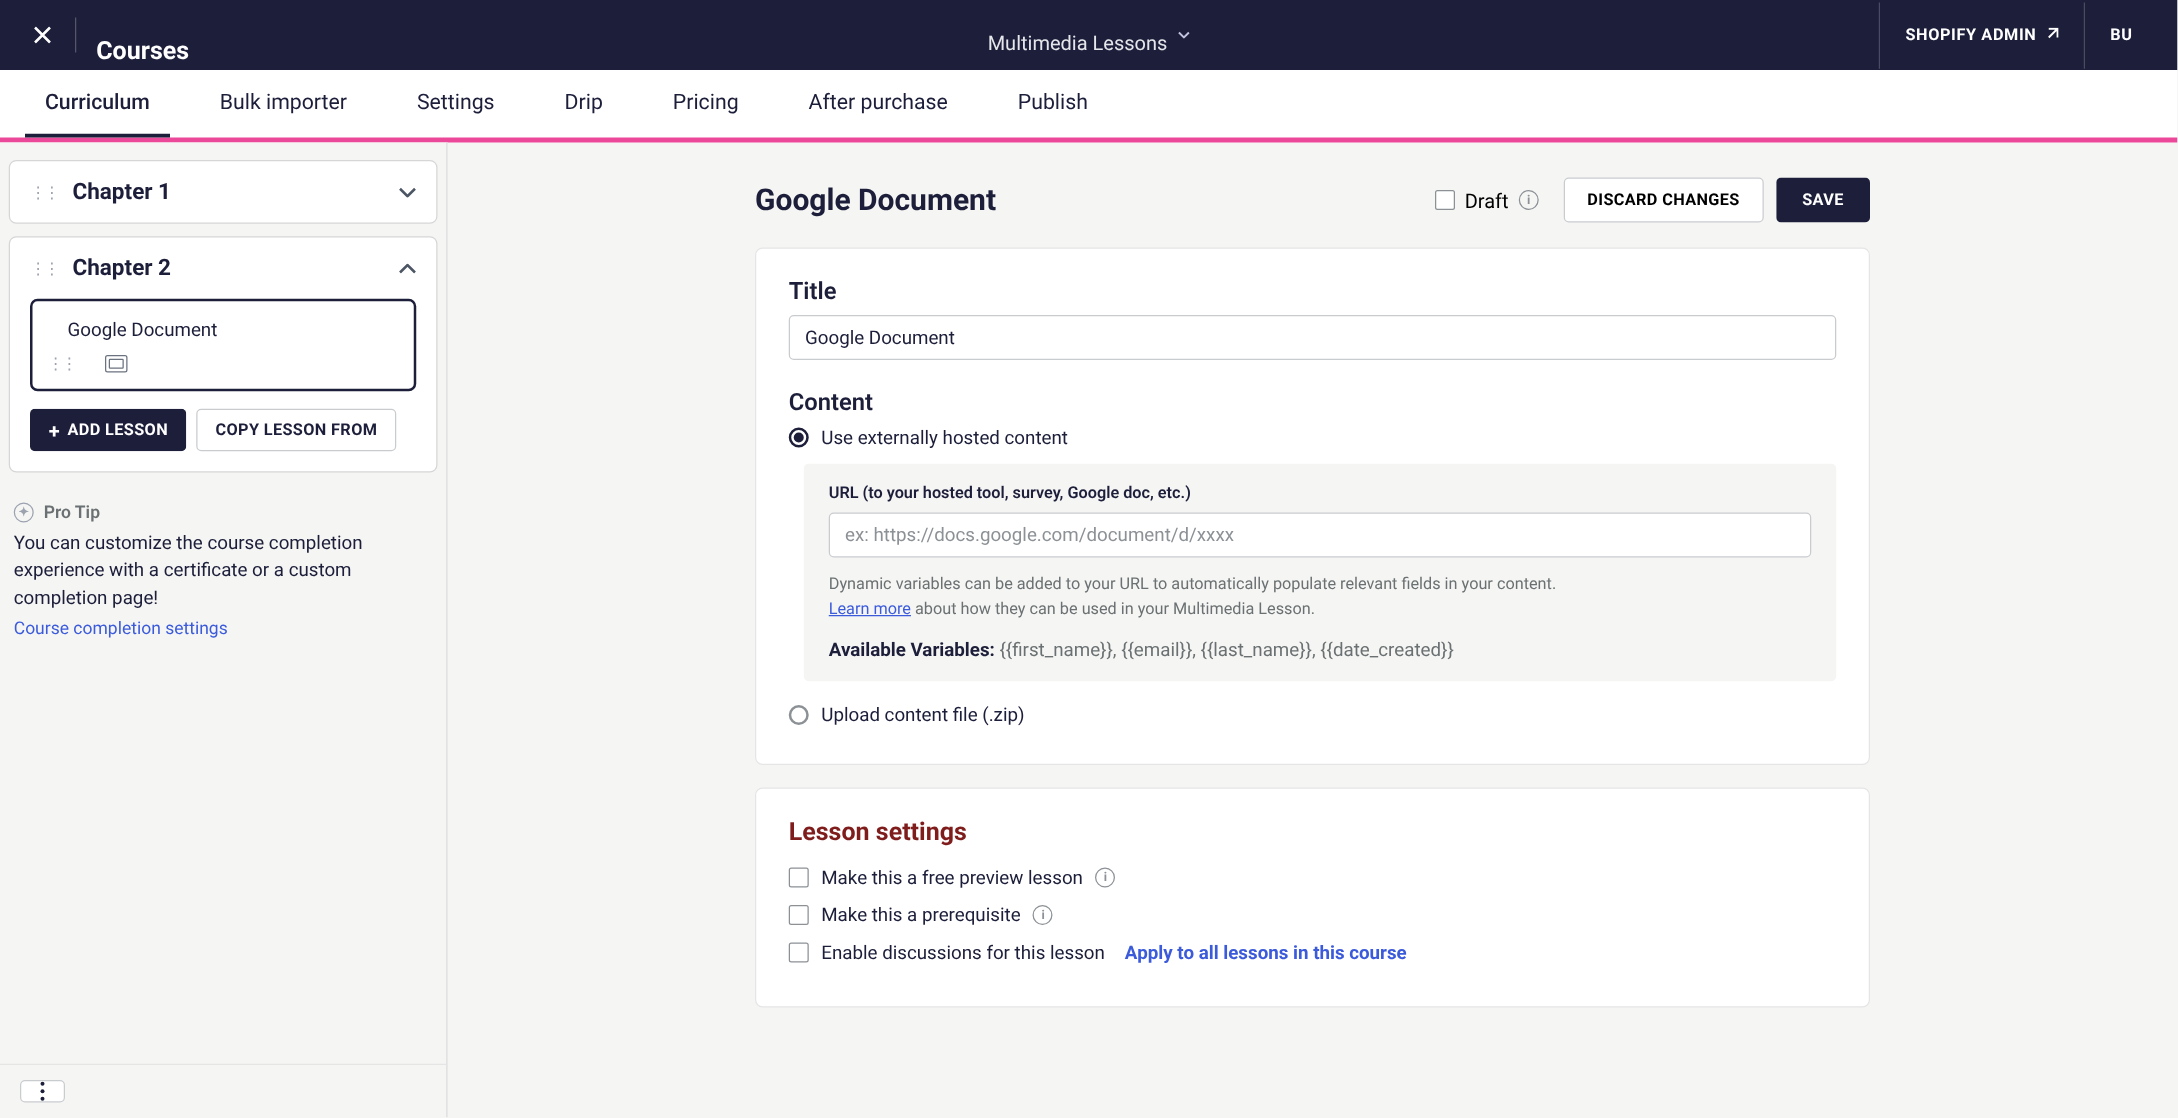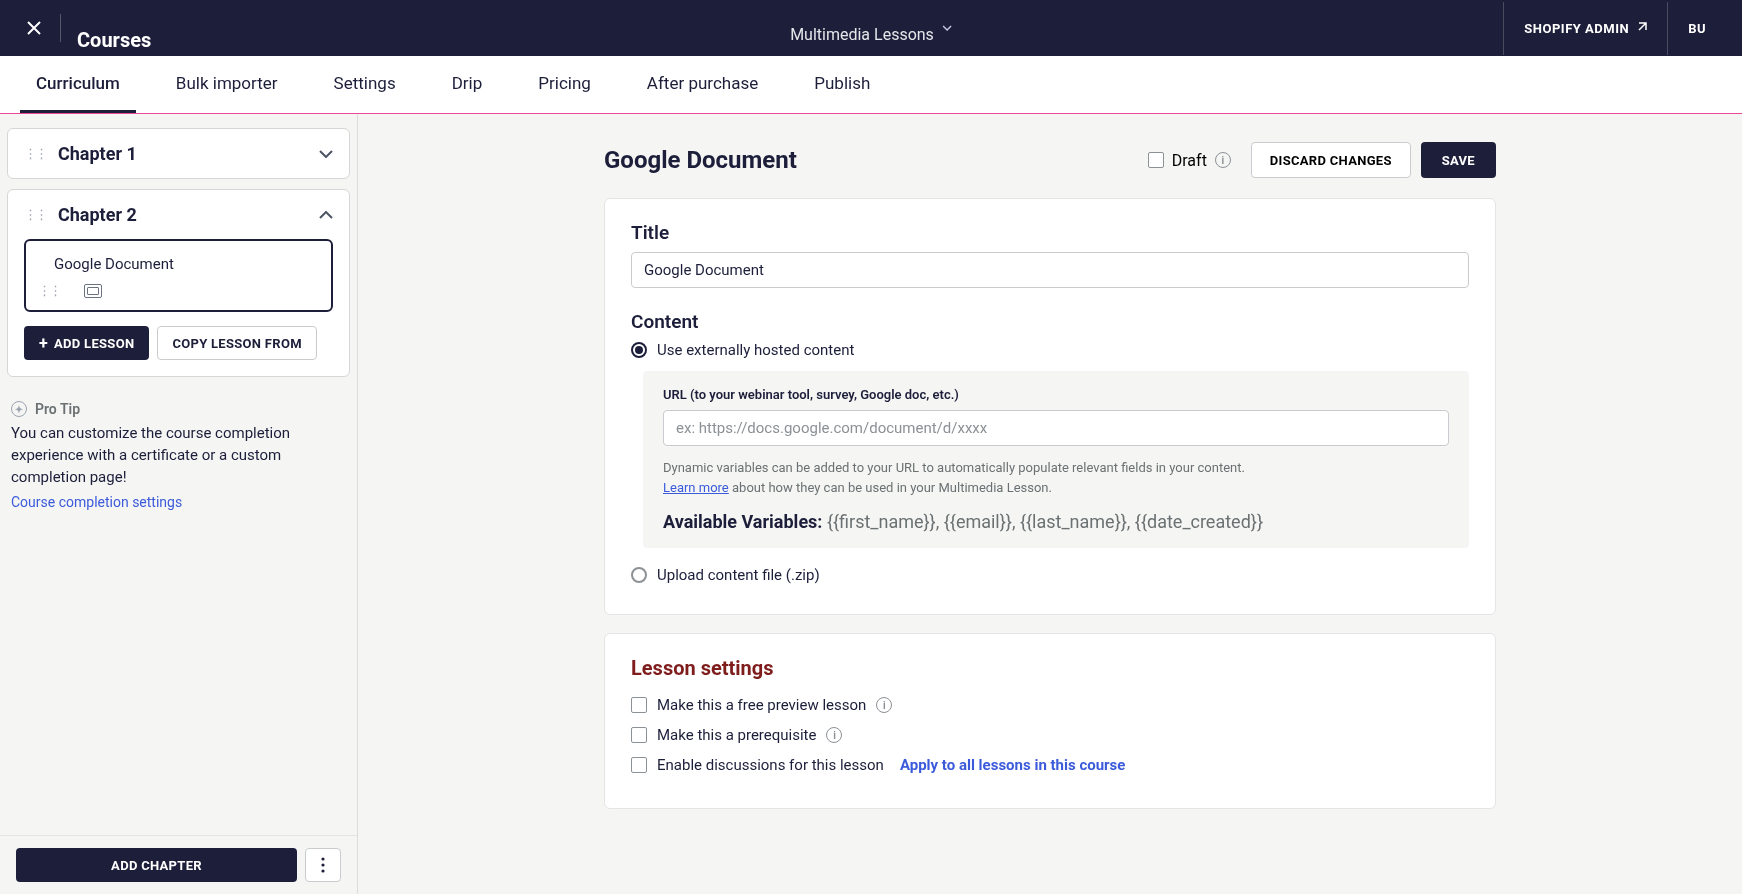--- a/index.html
+++ b/index.html
@@ -9,21 +9,21 @@
 .topbar { background: #1c1e3a; height: 56px; display: flex; align-items: center; color: #fff; padding: 0 16px; }
 .topbar .close { width: 36px; display: flex; align-items: center; justify-content: center; cursor: pointer; }
 .topbar .divider-v { width: 1px; height: 28px; background: rgba(255,255,255,0.25); margin: 0 16px 0 8px; }
 .topbar .title { font-weight: 700; font-size: 20px; margin-top: 24px; }
 .topbar .center { position: absolute; left: 50%; transform: translateX(-50%); display: flex; align-items: center; gap: 8px; cursor: pointer; }
 .topbar .center .name { font-size: 16px; color: #e5e7eb; margin-top: 12px; }
 .topbar .right { margin-left: auto; display: flex; align-items: center; }
 .topbar .rbtn { padding: 0 20px; height: 53px; display: flex; align-items: center; gap: 6px; font-size: 13px; font-weight: 700; letter-spacing: .5px; border-left: 1px solid rgba(255,255,255,0.2); cursor: pointer; }
 
 
-.tabs { background: #fff; border-bottom: 1px solid #ec4899; height: 58px; display: flex; align-items: stretch; padding-left: 20px; gap: 24px; }
+.tabs { background: #fff; border-bottom: 4px solid #ec4899; height: 58px; display: flex; align-items: stretch; padding-left: 20px; gap: 24px; }
 .tab { display: flex; align-items: center; padding: 0 16px; font-size: 17px; color: #1c1e3a; cursor: pointer; border-bottom: 3px solid transparent; }
 .tab.active { border-bottom-color: #1c1e3a; font-weight: 500; }
 
 
 .content { display: flex; height: calc(100% - 56px - 58px); }
 .sidebar { width: 358px; border-right: 1px solid #dcdcdc; display: flex; flex-direction: column; background: #f5f5f4; }
 .main { flex: 1; overflow-y: auto; padding: 28px 0 40px; }
 
 .side-scroll { flex: 1; overflow-y: auto; padding: 14px 7px 0; }
 .chapter-card { background: #fff; border: 1px solid #d6d6d6; border-radius: 6px; margin-bottom: 10px; }
@@ -71,21 +71,21 @@
 .radio-row { display:flex; align-items:center; gap:10px; margin:8px 0; cursor:pointer;text-align:center; }
 .radio { width:16px; height:16px; border:2px solid #1c1e3a; border-radius:50%; display:inline-flex; align-items:center; justify-content:center; }
 .radio.checked::after { content:""; width:8px; height:8px; background:#1c1e3a; border-radius:50%; }
 .radio.unchecked { border-color:#8c9196; }
 .radio-label { font-size:15px; color:#1c1e3a; }
 
 .sublock { background:#f5f5f4; border-radius:4px; padding:16px 20px; margin:12px 0 18px 12px; }
 .sublock .sublabel { font-size:13px; font-weight:600; color:#1c1e3a; margin-bottom:8px; }
 .sublock .helper { font-size:13px; color:#6b7172; margin-top:12px; line-height:1.5; }
 .sublock .helper a { color:#3b5bdb; text-decoration:underline; cursor:pointer; }
-.sublock .vars { font-size:18px; color:#6b7172; margin-top:14px; }
+.sublock .vars { font-size:15px; color:#6b7172; margin-top:14px; }
 .sublock .vars b { color:#1c1e3a; font-weight:700; }
 
 .card h2 { font-size:20px; font-weight:700; color:#7f1d1d; margin-bottom:16px; }
 .check-row { display:flex; align-items:center; gap:10px; margin:12px 0; font-size:15px; color:#1c1e3a; }
 .link-inline { color:#3b5bdb; cursor:pointer; margin-left:6px;font-weight:bold; }
 
 svg { display:block; }
 </style>
 </head>
 <body>
@@ -187,23 +187,20 @@
         <div class="protip-row">
           <span class="protip-circle">✦</span>
           <span>Pro Tip</span>
         </div>
         <div class="protip-text">You can customize the course completion experience with a certificate or a custom completion page!</div>
         <span class="protip-link">Course completion settings</span>
       </div>
     </div>
 
     <div class="side-footer">
-      <div class="btn btn-primary add-chapter">
-        <span>ADD CHAPTER</span>
-      </div>
       <div class="kebab">
         <svg width="4" height="16" viewBox="0 0 4 16">
             <circle cx="2" cy="2" r="1.6" fill="#1c1e3a"></circle>
             <circle cx="2" cy="8" r="1.6" fill="#1c1e3a"></circle>
             <circle cx="2" cy="14" r="1.6" fill="#1c1e3a"></circle>
           </svg>
       </div>
     </div>
   </div>
 
@@ -231,21 +228,21 @@
 
         <div class="section-gap">
           <label class="label">Content</label>
 
           <div class="radio-row">
             <span class="radio checked"></span>
             <span class="radio-label">Use externally hosted content</span>
           </div>
 
           <div class="sublock">
-            <div class="sublabel">URL (to your webinar tool, survey, Google doc, etc.)</div>
+            <div class="sublabel">URL (to your hosted tool, survey, Google doc, etc.)</div>
             <input class="input" placeholder="ex: https://docs.google.com/document/d/xxxx" style="">
             <div class="helper">
               <span>Dynamic variables can be added to your URL to automatically populate relevant fields in your content.</span><br>
               <a>Learn more</a><span> about how they can be used in your Multimedia Lesson.</span>
             </div>
             <div class="vars">
               <b>Available Variables:</b><span> {{first_name}}, {{email}}, {{last_name}}, {{date_created}}</span>
             </div>
           </div>
 

